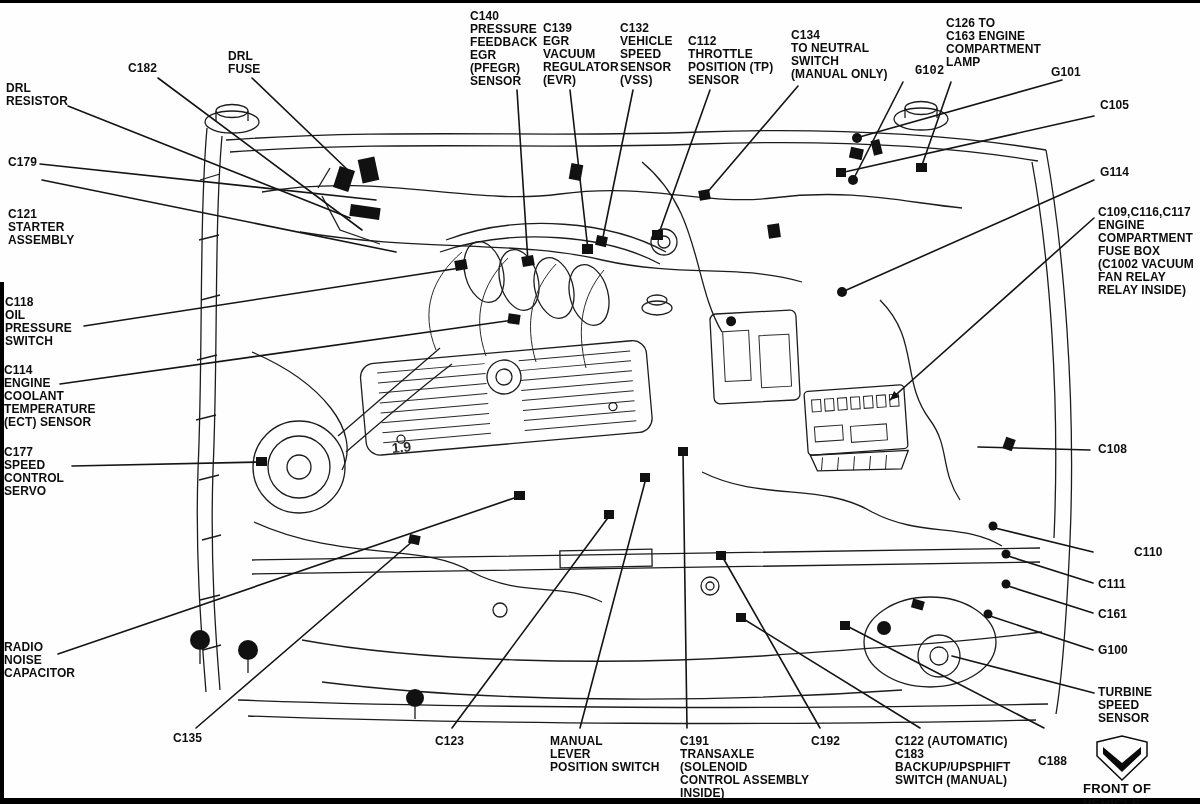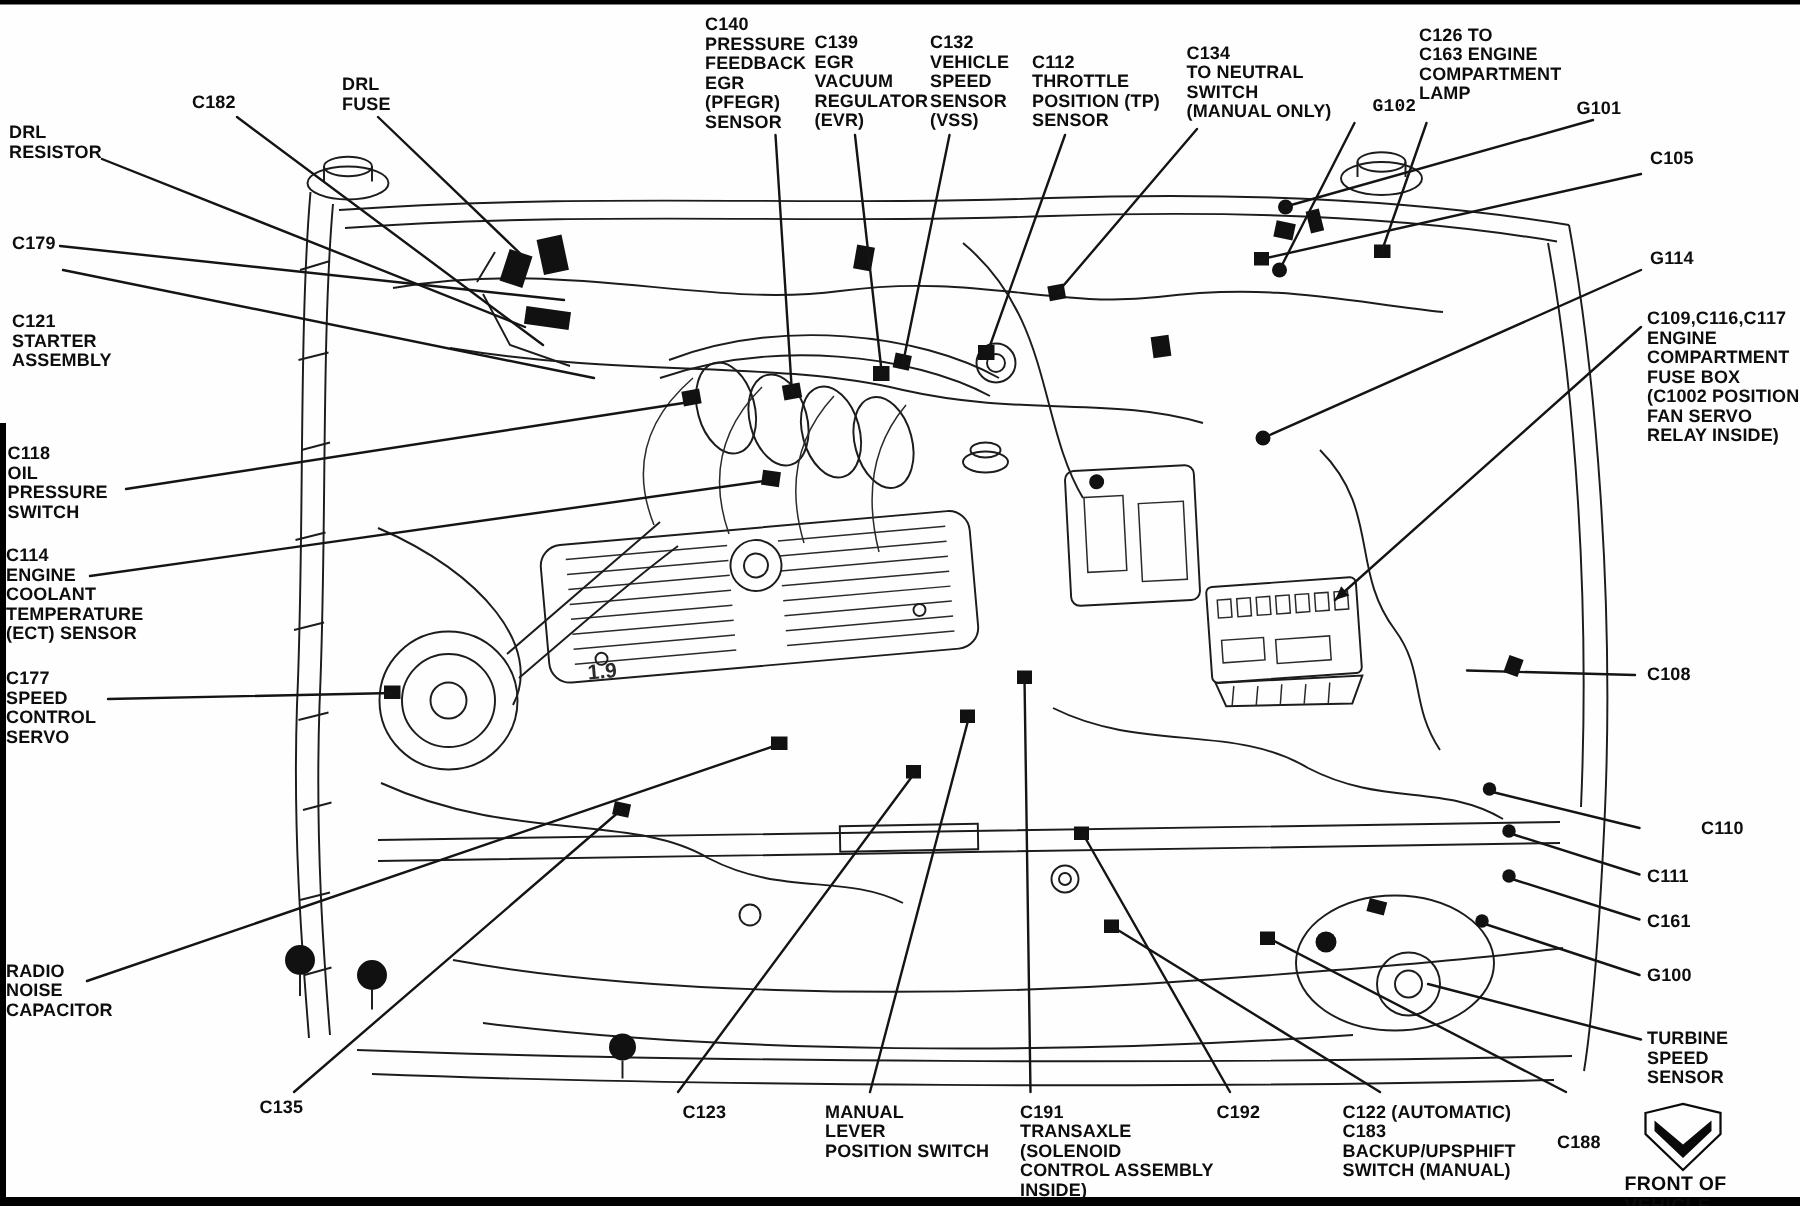--- a/index.html
+++ b/index.html
@@ -303,22 +303,22 @@
         <div>C105</div>
       </div>
       <div class="callout" style="left: 1100px; top: 166px;">
         <div>G114</div>
       </div>
       <div class="callout" style="left: 1098px; top: 206px;">
         <div>C109,C116,C117</div>
         <div>ENGINE</div>
         <div>COMPARTMENT</div>
         <div>FUSE BOX</div>
-        <div>(C1002 POSITION</div>
-        <div>FAN SERVO</div>
+        <div>(C1002 VACUUM</div>
+        <div>FAN RELAY</div>
         <div>RELAY INSIDE)</div>
       </div>
       <div class="callout" style="left: 5px; top: 296px;">
         <div>C118</div>
         <div>OIL</div>
         <div>PRESSURE</div>
         <div>SWITCH</div>
       </div>
       <div class="callout" style="left: 4px; top: 364px;">
         <div>C114</div>
@@ -334,21 +334,21 @@
         <div>SERVO</div>
       </div>
       <div class="callout" style="left: 4px; top: 641px;">
         <div>RADIO</div>
         <div>NOISE</div>
         <div>CAPACITOR</div>
       </div>
       <div class="callout" style="left: 173px; top: 732px;">
         <div>C135</div>
       </div>
-      <div class="callout" style="left: 435px; top: 735px; margin-left: 20px;">
+      <div class="callout" style="left: 435px; top: 735px;">
         <div>C123</div>
       </div>
       <div class="callout" style="left: 550px; top: 735px;">
         <div>MANUAL</div>
         <div>LEVER</div>
         <div>POSITION SWITCH</div>
       </div>
       <div class="callout" style="left: 680px; top: 735px;">
         <div>C191</div>
         <div>TRANSAXLE</div>

